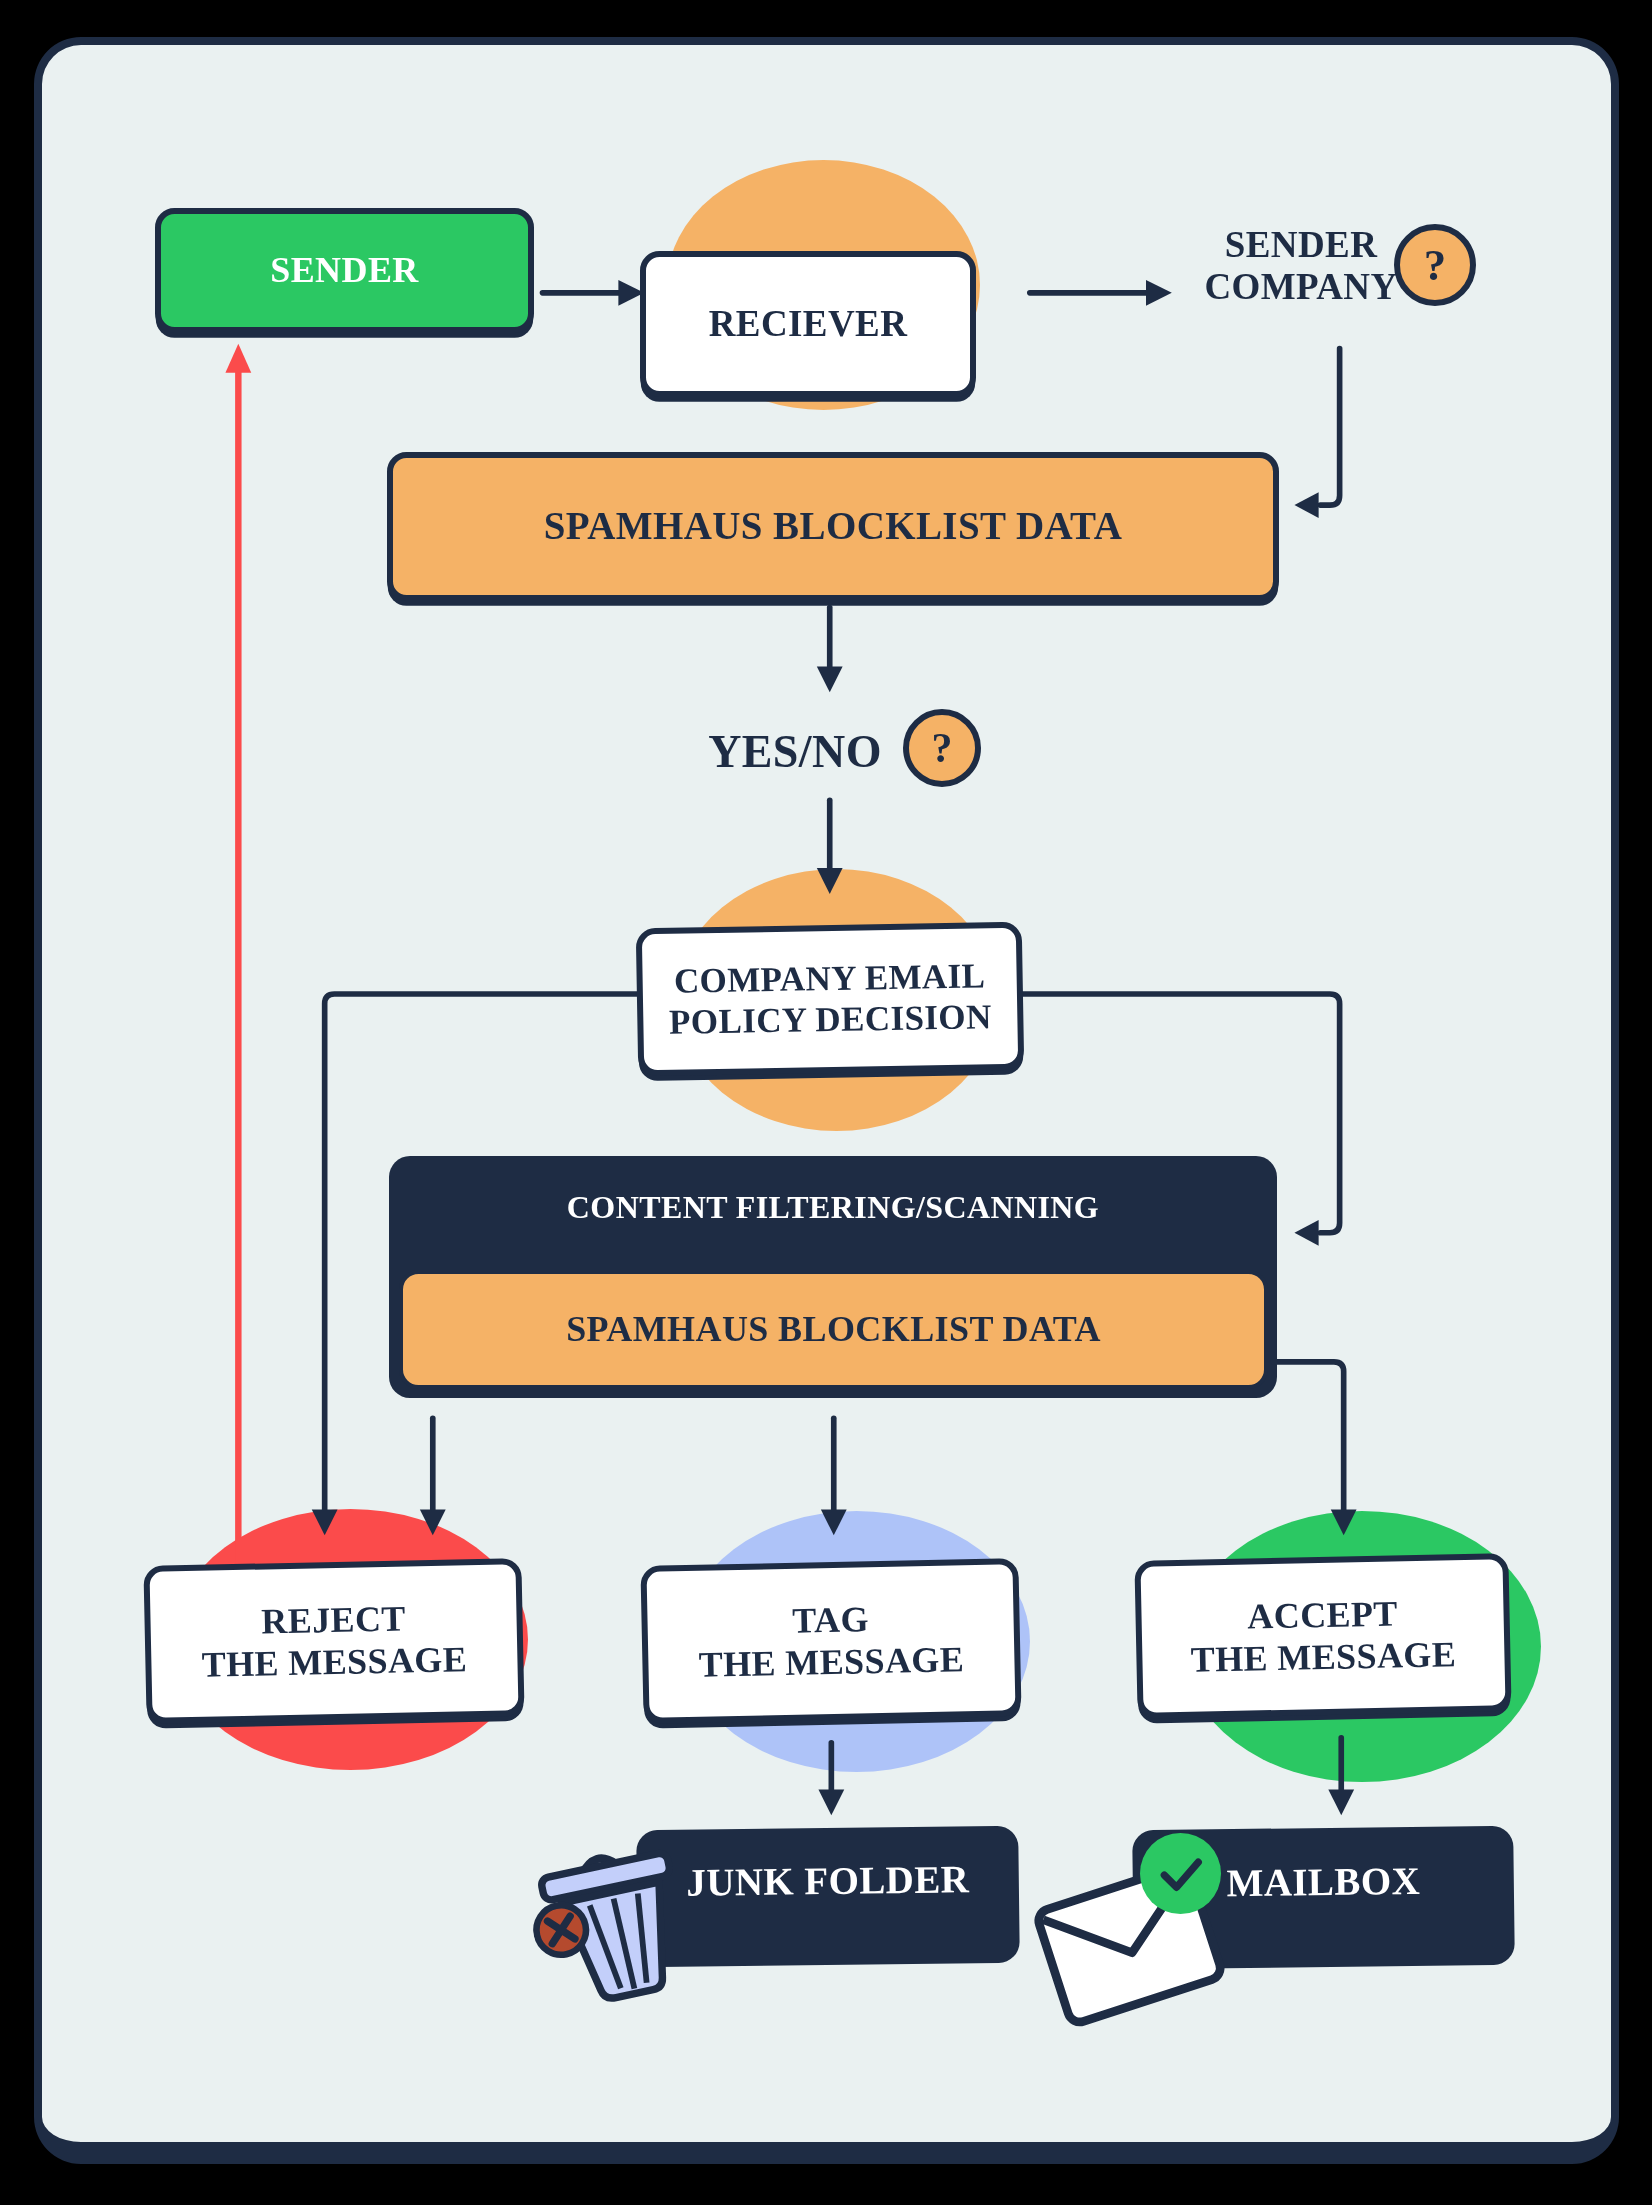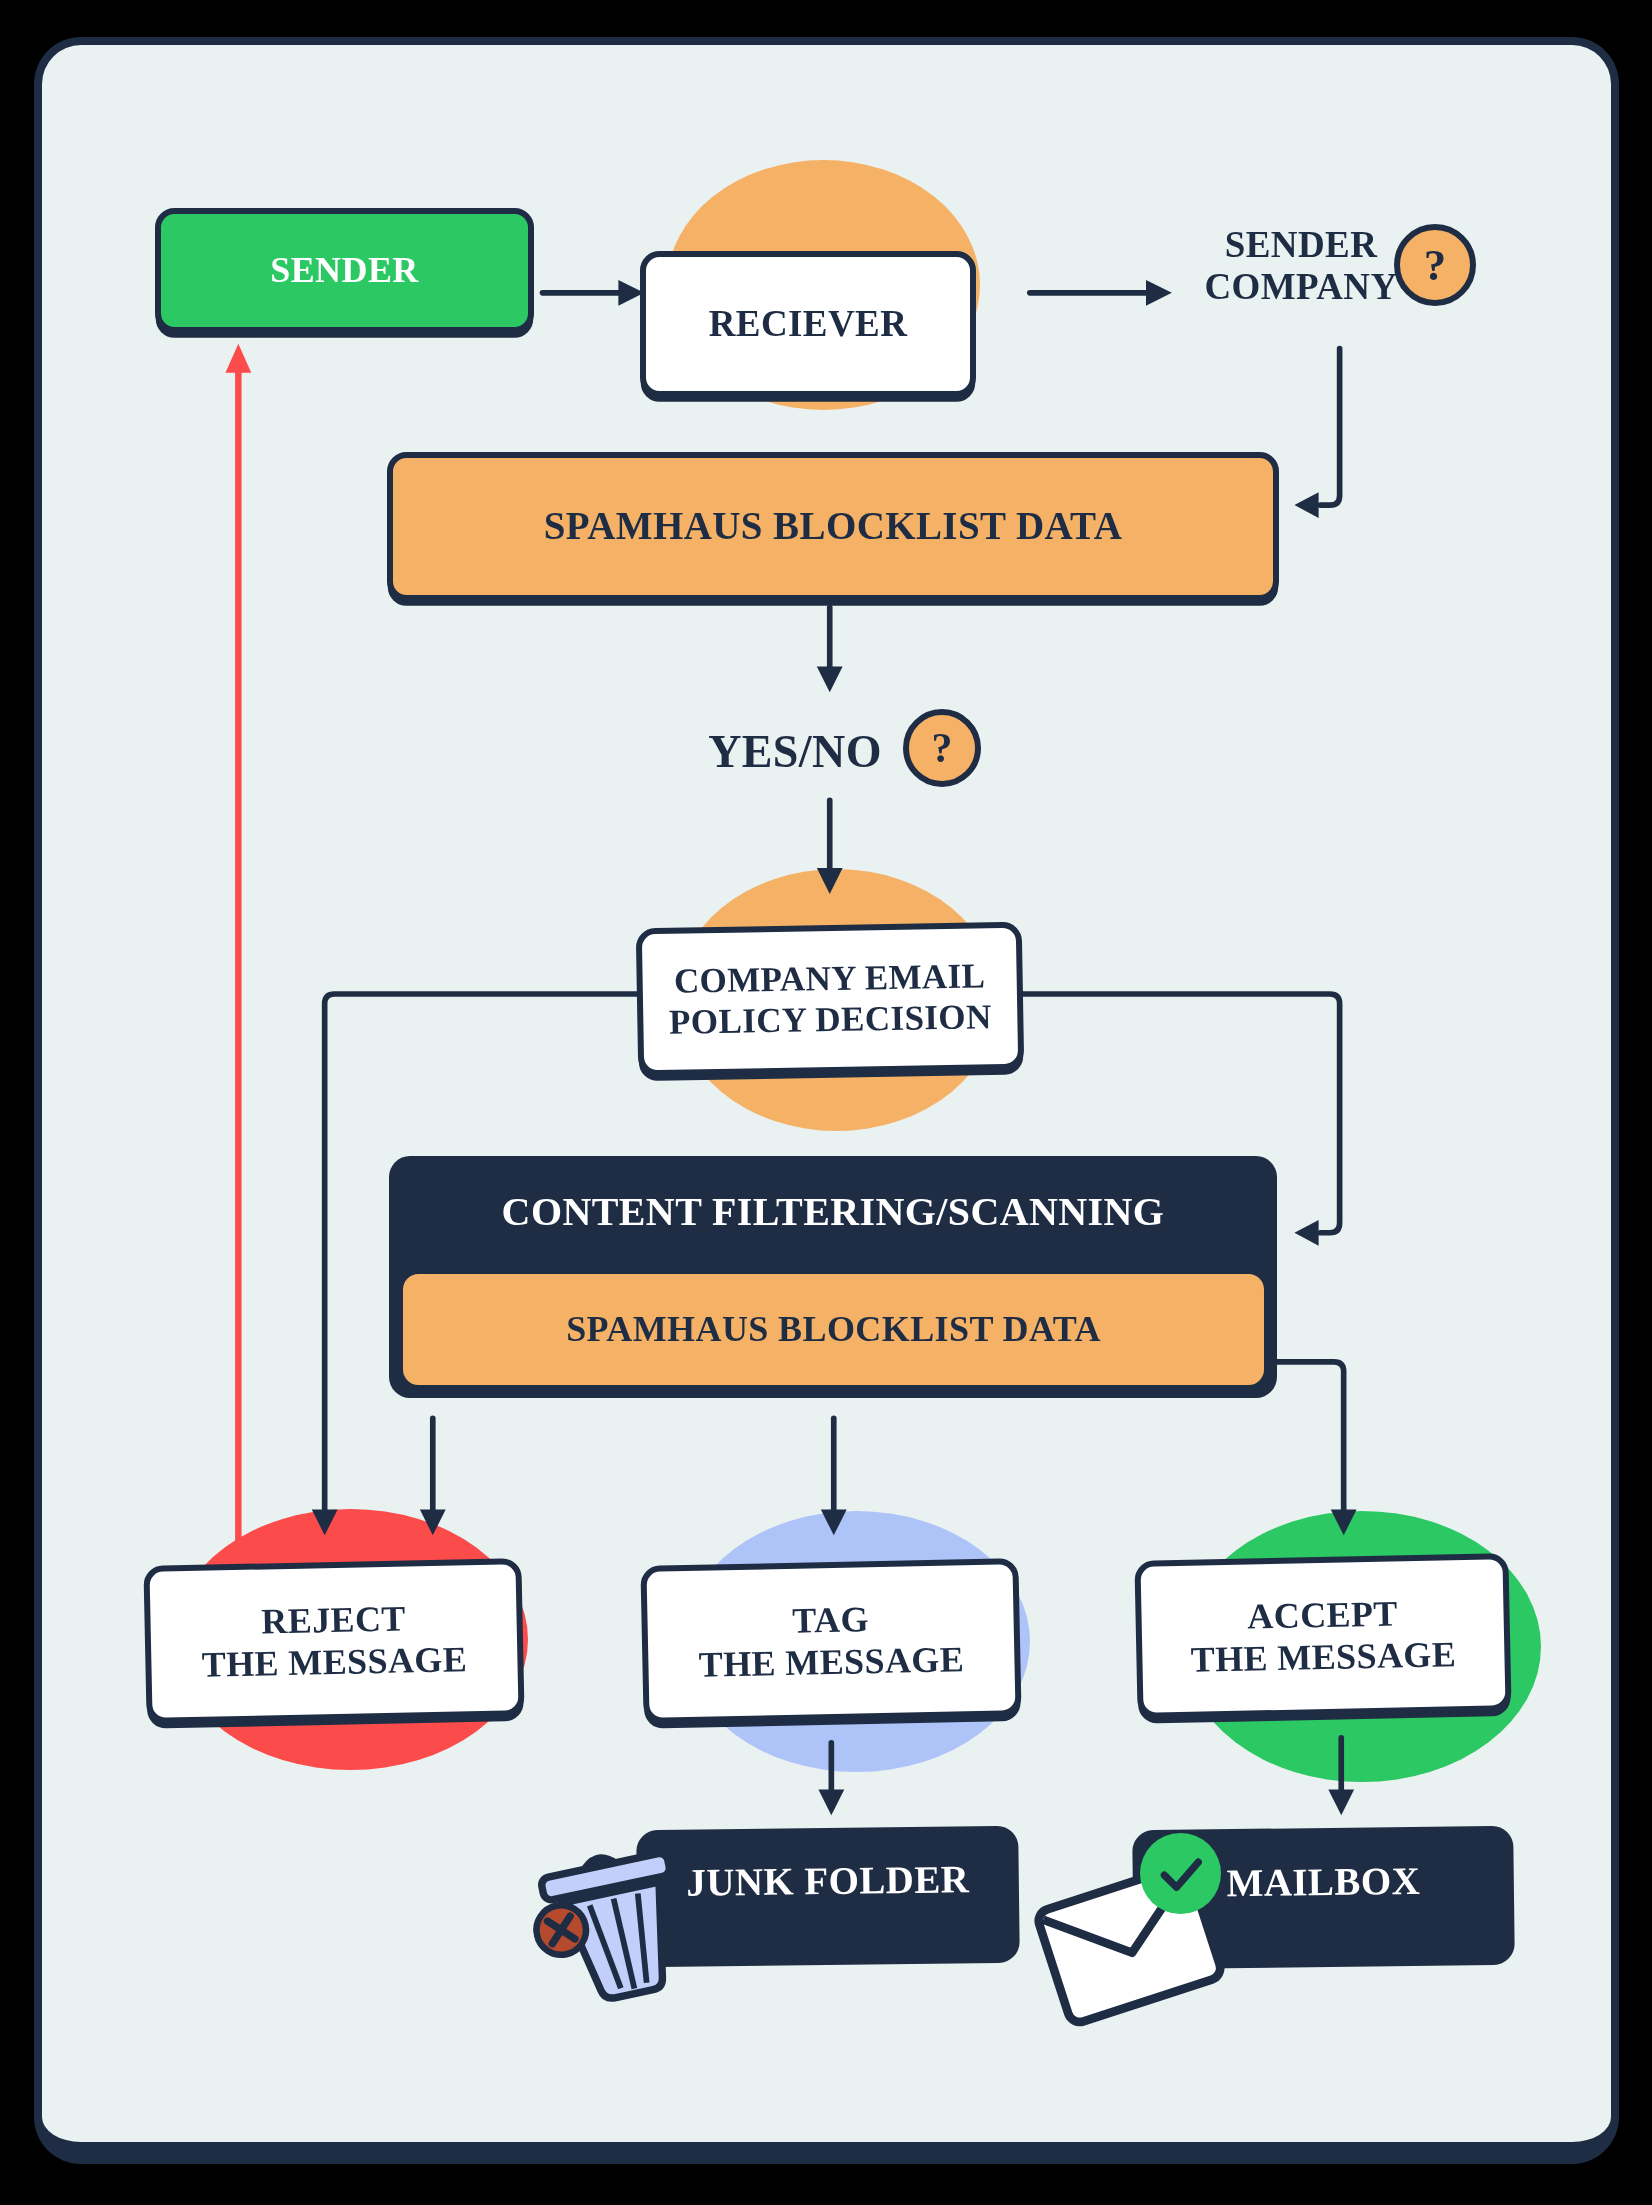--- a/index.html
+++ b/index.html
@@ -137,21 +137,21 @@
   <div class="qcircle z4" style="left:903px; top:709px; width:78px; height:78px; font-size:42px;">
     <span>?</span>
   </div>
 
   <div class="node z4" style="left:637px; top:925px; width:386px; height:148px; font-size:35px; transform:rotate(-1deg);">
     <span>COMPANY EMAIL</span>
     <span>POLICY DECISION</span>
   </div>
 
   <div class="darkbox z2" style="left:389px; top:1156px; width:888px; height:242px;"></div>
-  <div class="floating-label z4" style="left:389px; top:1189px; width:888px; font-size:40px; color:var(--white);">
+  <div class="floating-label z4" style="left:389px; top:1189px; width:888px; font-size:32px; color:var(--white);">
     <span>CONTENT FILTERING/SCANNING</span>
   </div>
   <div class="node orange z4" style="left:399px; top:1270px; width:869px; height:119px; font-size:36px; border-width:4.8px; box-shadow:none;">
     <span>SPAMHAUS BLOCKLIST DATA</span>
   </div>
 
   <div class="node z4" style="left:145px; top:1562px; width:378px; height:158px; font-size:36px; transform:rotate(-1.2deg);">
     <span>REJECT</span>
     <span>THE MESSAGE</span>
   </div>

